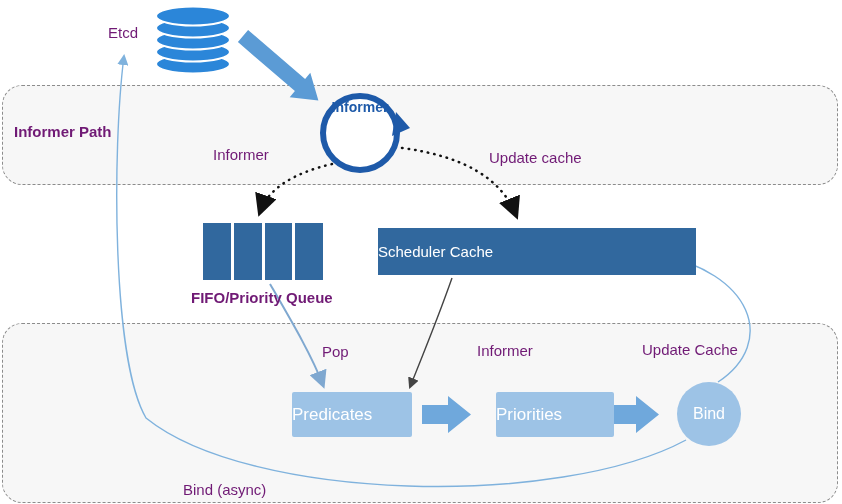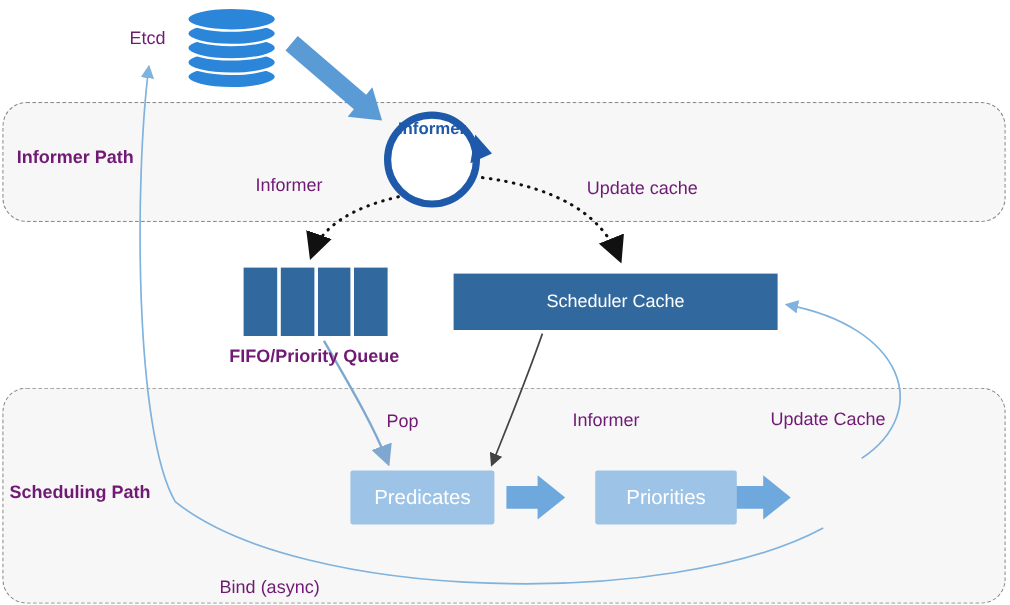--- a/index.html
+++ b/index.html
@@ -36,31 +36,31 @@
 
   .fifo {
     position: absolute; left: 203px; top: 223px;
     width: 120px; height: 57px;
     display: flex; gap: 3px; background: #fff;
   }
   .fifo > div { flex: 1; background: var(--dark-blue, #31689E); }
 
   .cache-box {
     position: absolute; left: 378px; top: 228px;
-    width: 270px; height: 47px;
+    width: 318px; height: 47px;
     background: var(--dark-blue, #31689E);
     color: #fff; font-size: 15px;
-    display: flex; align-items: center; justify-content: center;
+    display: flex; align-items: center; 
   }
 
   .stage {
     position: absolute; height: 45px;
     background: var(--light-blue, #9DC3E6);
     color: #fff; font-size: 17px;
-    display: flex; align-items: center; justify-content: center;
+    display: flex; align-items: center; justify-content: flex-start;
     border-radius: 2px;
   }
   .predicates { left: 292px; top: 392px; width: 120px; }
   .priorities { left: 482px; top: 392px; width: 118px; margin-left: 14px; }
 
   .bind-circle {
     position: absolute; left: 677px; top: 382px;
     width: 64px; height: 64px; border-radius: 50%;
     background: var(--light-blue, #9DC3E6);
     color: #fff; font-size: 16px;
@@ -139,25 +139,27 @@
   <div class="cache-box">
     <span>Scheduler Cache</span>
   </div>
 
   <div class="stage predicates">
     <span>Predicates</span>
   </div>
   <div class="stage priorities">
     <span>Priorities</span>
   </div>
+  <div class="bind-circle">
+    <span>Bind</span>
+  </div>
 
   <div class="label" style="left:108px; top:24px;">Etcd</div>
   <div class="label bold" style="left:14px; top:123px;">Informer Path</div>
   <div class="label" style="left:213px; top:146px;">Informer</div>
   <div class="label" style="left:489px; top:149px;">Update cache</div>
   <div class="label" style="left:191px; top:289px;font-weight:bold;">FIFO/Priority Queue</div>
   <div class="label" style="left:322px; top:343px;">Pop</div>
   <div class="label" style="left:477px; top:342px;">Informer</div>
   <div class="label" style="left:642px; top:341px;">Update Cache</div>
-  <div class="label bold" style="left:8px; top:402px;">Scheduling Path</div>
   <div class="label" style="left:183px; top:449px;margin-top:32px;">Bind (async)</div>
 
 </div>
 
 </body></html>

